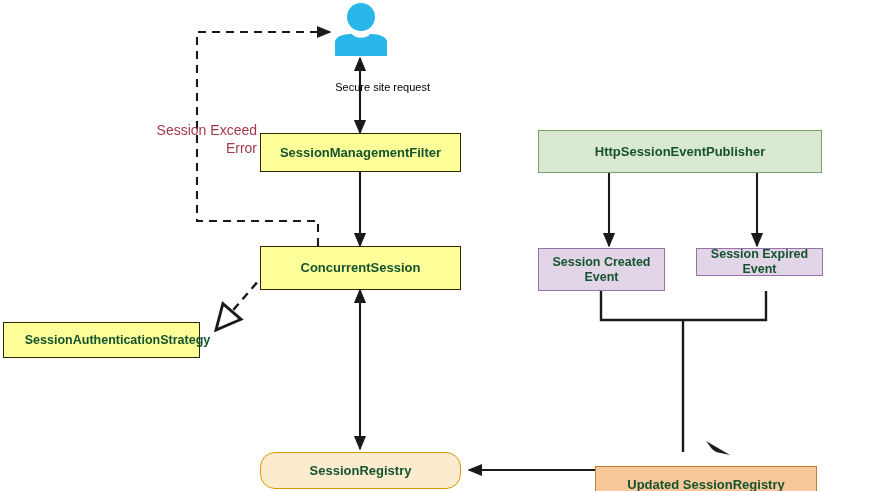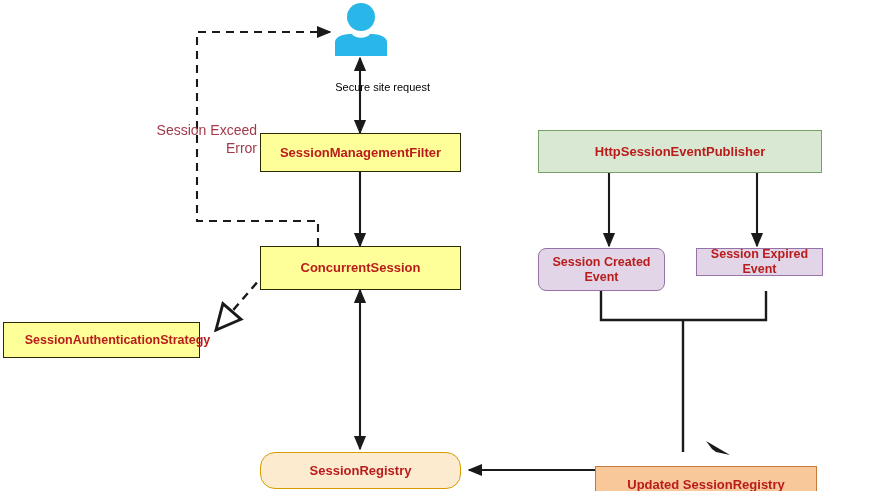--- a/index.html
+++ b/index.html
@@ -26,21 +26,21 @@
     height: 491px;
   }
   .node-box {
     position: absolute;
     box-sizing: border-box;
     display: flex;
     align-items: center;
     justify-content: center;
     text-align: right;
     font-weight: bold;
-    color: #b91c1c;
+    color: #14532d;
     line-height: 1.18;
     letter-spacing: 0px;
     z-index: 3;
   }
   .box-yellow {
     background: #FFFF99;
     border: 1px solid #2b2b00;
   }
   .box-green {
     background: #D9E8D2;
@@ -165,21 +165,21 @@
   </div>
 
   <div class="node-box box-yellow" style="left:3px; top:322px; width:197px; height:36px; font-size:12.5px;padding-left:32px;">
     <span>SessionAuthenticationStrategy</span>
   </div>
 
   <div class="node-box box-green" style="left:538px; top:130px; width:284px; height:43px; font-size:13px;">
     <span>HttpSessionEventPublisher</span>
   </div>
 
-  <div class="node-box box-purple" style="left:538px; top:248px; width:127px; height:43px; font-size:12.5px; flex-direction:column;border-radius:8px;">
+  <div class="node-box box-purple" style="left:538px; top:248px; width:127px; height:43px; font-size:12.5px; flex-direction:column;">
     <span>Session Created</span>
     <span>Event</span>
   </div>
 
   <div class="node-box box-purple" style="left:696px; top:248px; width:127px; height:28px; font-size:12.5px; flex-direction:column;">
     <span>Session Expired</span>
     <span>Event</span>
   </div>
 
   <div class="node-box box-cream" style="left:260px; top:452px; width:201px; height:37px; font-size:13px;border-radius:15px;">

